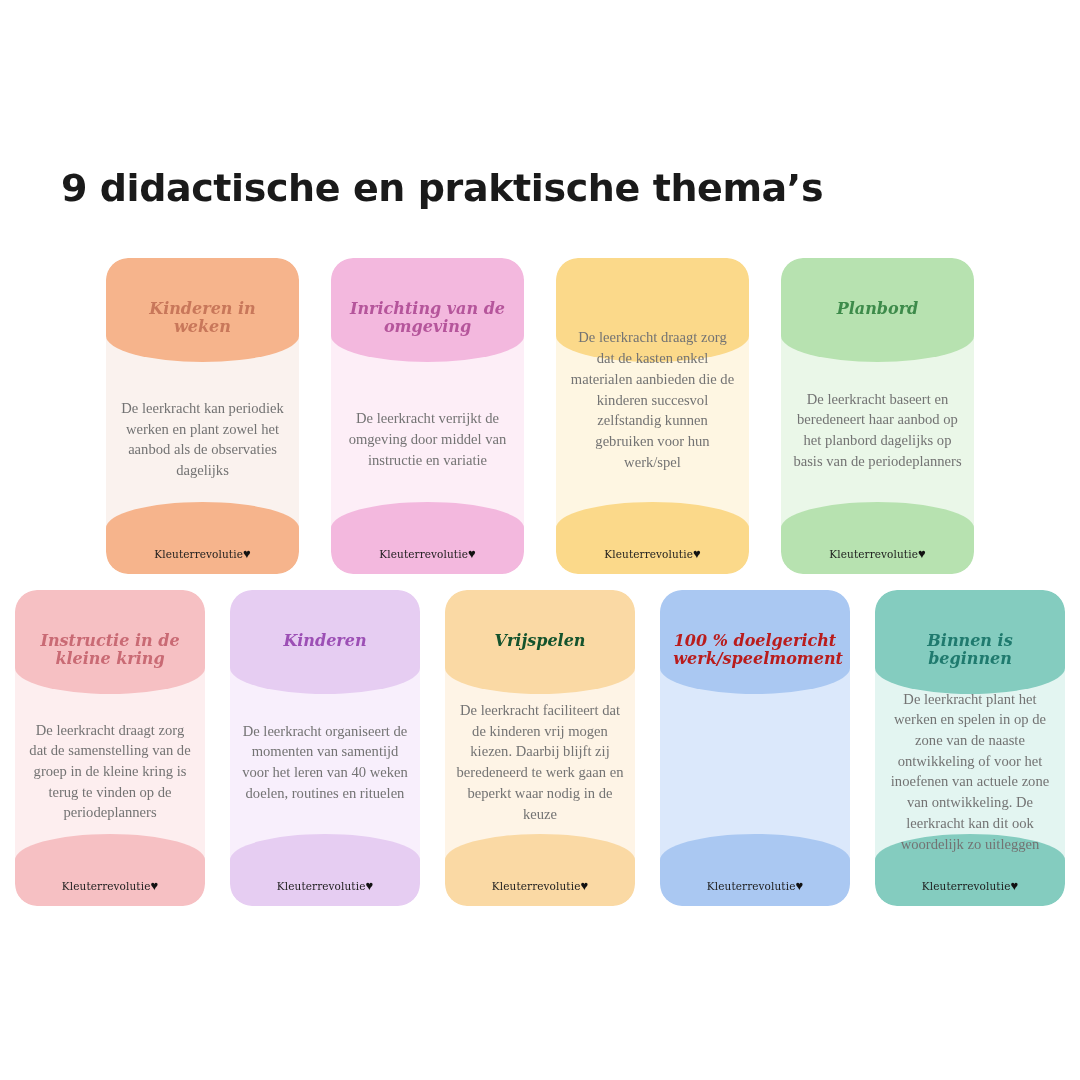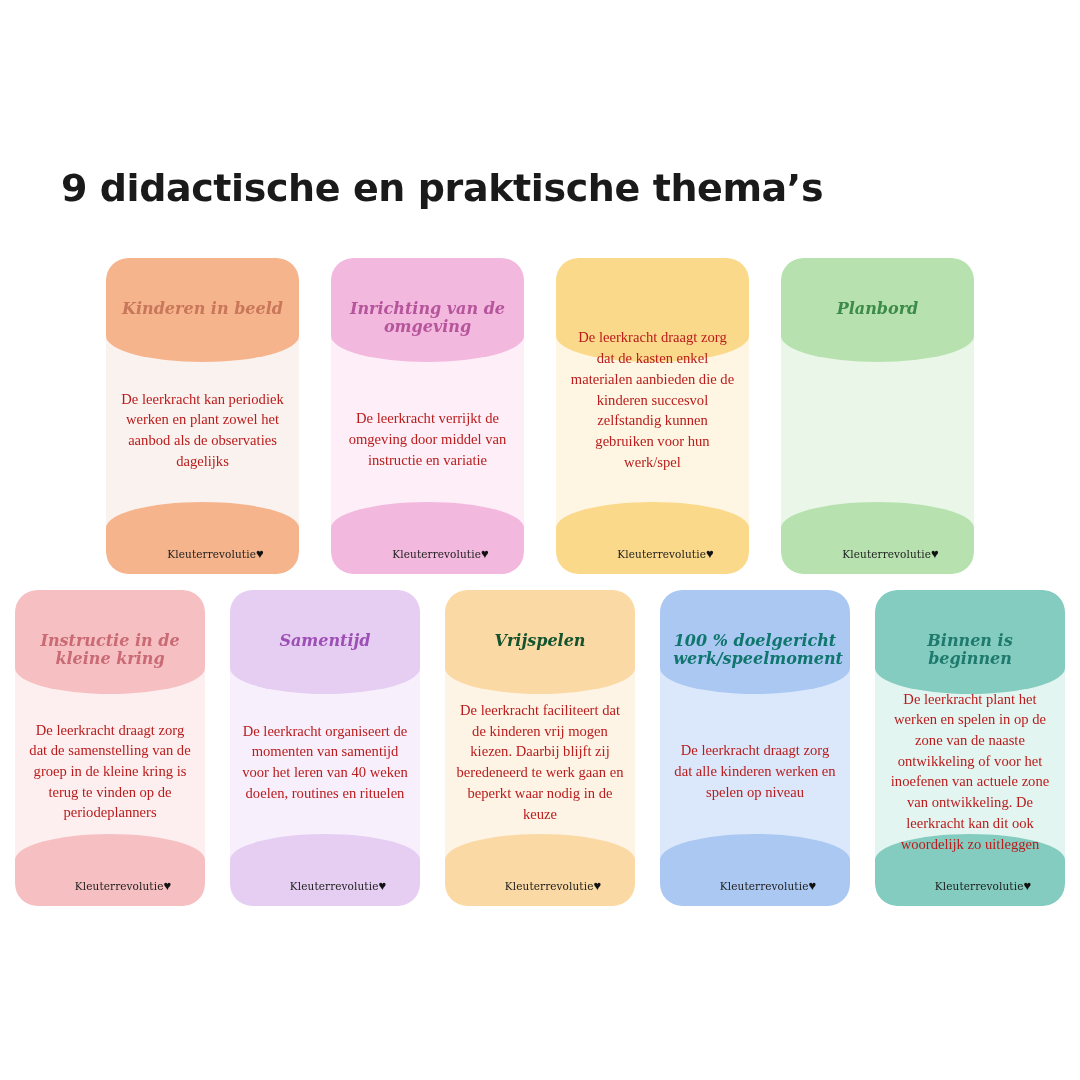--- a/index.html
+++ b/index.html
@@ -108,34 +108,33 @@
     z-index: 3;
     flex: 1;
     display: flex;
     align-items: center;
     justify-content: center;
     width: 88%;
     text-align: center;
     font-family: "Liberation Serif", serif;
     font-size: 14.6px;
     line-height: 1.42;
-    color: #b91c1c;
+    color: #737373;
     padding-bottom: 32px;
     box-sizing: border-box;
   }
   .card-brand {
     position: absolute;
     bottom: 14px;
     left: 0;
     width: 100%;
     z-index: 3;
     display: flex;
     align-items: center;
     justify-content: center;
-    padding-left: 13px;
   }
   .brand-text {
     font-family: "DejaVu Serif", serif;
     font-size: 10.5px;
     color: #1d1d1d;
     letter-spacing: 0.1px;
   }
   .heart {
     font-size: 13px;
     line-height: 1;
@@ -146,21 +145,21 @@
 <body>
 
 <div class="page">
 
   <div class="title">9 didactische en praktische thema’s</div>
 
   <div class="row row-1">
     <div class="card" style="background: rgb(250, 242, 238);">
       <div class="card-head" style="background: rgb(246, 180, 140);"></div>
       <div class="card-foot" style="background: rgb(246, 180, 140);"></div>
-      <div class="card-title" style="color: rgb(200, 119, 90);">Kinderen in beeld</div>
+      <div class="card-title" style="color: rgb(200, 119, 90);">Kinderen in weken</div>
       <div class="card-body">De leerkracht kan periodiek werken en plant zowel het aanbod als de observaties dagelijks</div>
       <div class="card-brand">
         <span class="brand-text">Kleuterrevolutie</span>
         <span class="heart">♥</span>
       </div>
     </div>
 
     <div class="card" style="background: rgb(253, 238, 247);">
       <div class="card-head" style="background: rgb(243, 184, 222);"></div>
       <div class="card-foot" style="background: rgb(243, 184, 222);"></div>
@@ -179,20 +178,21 @@
       <div class="card-brand">
         <span class="brand-text">Kleuterrevolutie</span>
         <span class="heart">♥</span>
       </div>
     </div>
 
     <div class="card" style="background: rgb(234, 247, 232);">
       <div class="card-head" style="background: rgb(183, 226, 176);"></div>
       <div class="card-foot" style="background: rgb(183, 226, 176);"></div>
       <div class="card-title" style="color: rgb(61, 139, 74);">Planbord</div>
+      <div class="card-body">De leerkracht baseert en beredeneert haar aanbod op het planbord dagelijks op basis van de periodeplanners</div>
       <div class="card-brand">
         <span class="brand-text">Kleuterrevolutie</span>
         <span class="heart">♥</span>
       </div>
     </div>
   </div>
 
   <div class="row row-2">
     <div class="card" style="background: rgb(253, 238, 239);">
       <div class="card-head" style="background: rgb(246, 192, 195);"></div>
@@ -201,21 +201,21 @@
       <div class="card-body">De leerkracht draagt zorg dat de samenstelling van de groep in de kleine kring is terug te vinden op de periodeplanners</div>
       <div class="card-brand">
         <span class="brand-text">Kleuterrevolutie</span>
         <span class="heart">♥</span>
       </div>
     </div>
 
     <div class="card" style="background: rgb(248, 239, 252);">
       <div class="card-head" style="background: rgb(230, 205, 242);"></div>
       <div class="card-foot" style="background: rgb(230, 205, 242);"></div>
-      <div class="card-title" style="color: rgb(156, 79, 181);">Samentijd</div>
+      <div class="card-title" style="color: rgb(156, 79, 181);">Kinderen</div>
       <div class="card-body">De leerkracht organiseert de momenten van samentijd voor het leren van 40 weken doelen, routines en rituelen</div>
       <div class="card-brand">
         <span class="brand-text">Kleuterrevolutie</span>
         <span class="heart">♥</span>
       </div>
     </div>
 
     <div class="card" style="background: rgb(254, 244, 230);">
       <div class="card-head" style="background: rgb(250, 217, 164);"></div>
       <div class="card-foot" style="background: rgb(250, 217, 164);"></div>
@@ -223,22 +223,21 @@
       <div class="card-body">De leerkracht faciliteert dat de kinderen vrij mogen kiezen. Daarbij blijft zij beredeneerd te werk gaan en beperkt waar nodig in de keuze</div>
       <div class="card-brand">
         <span class="brand-text">Kleuterrevolutie</span>
         <span class="heart">♥</span>
       </div>
     </div>
 
     <div class="card" style="background: rgb(219, 232, 251);">
       <div class="card-head" style="background: rgb(170, 200, 242);"></div>
       <div class="card-foot" style="background: rgb(170, 200, 242);"></div>
-      <div class="card-title" style="color: #0f766e;">100 % doelgericht werk/speelmoment</div>
-      <div class="card-body">De leerkracht draagt zorg dat alle kinderen werken en spelen op niveau</div>
+      <div class="card-title" style="color: #b91c1c;">100 % doelgericht werk/speelmoment</div>
       <div class="card-brand">
         <span class="brand-text">Kleuterrevolutie</span>
         <span class="heart">♥</span>
       </div>
     </div>
 
     <div class="card" style="background: rgb(227, 245, 241);">
       <div class="card-head" style="background: rgb(132, 204, 191);"></div>
       <div class="card-foot" style="background: rgb(132, 204, 191);"></div>
       <div class="card-title" style="color: rgb(31, 122, 110);">Binnen is beginnen</div>

